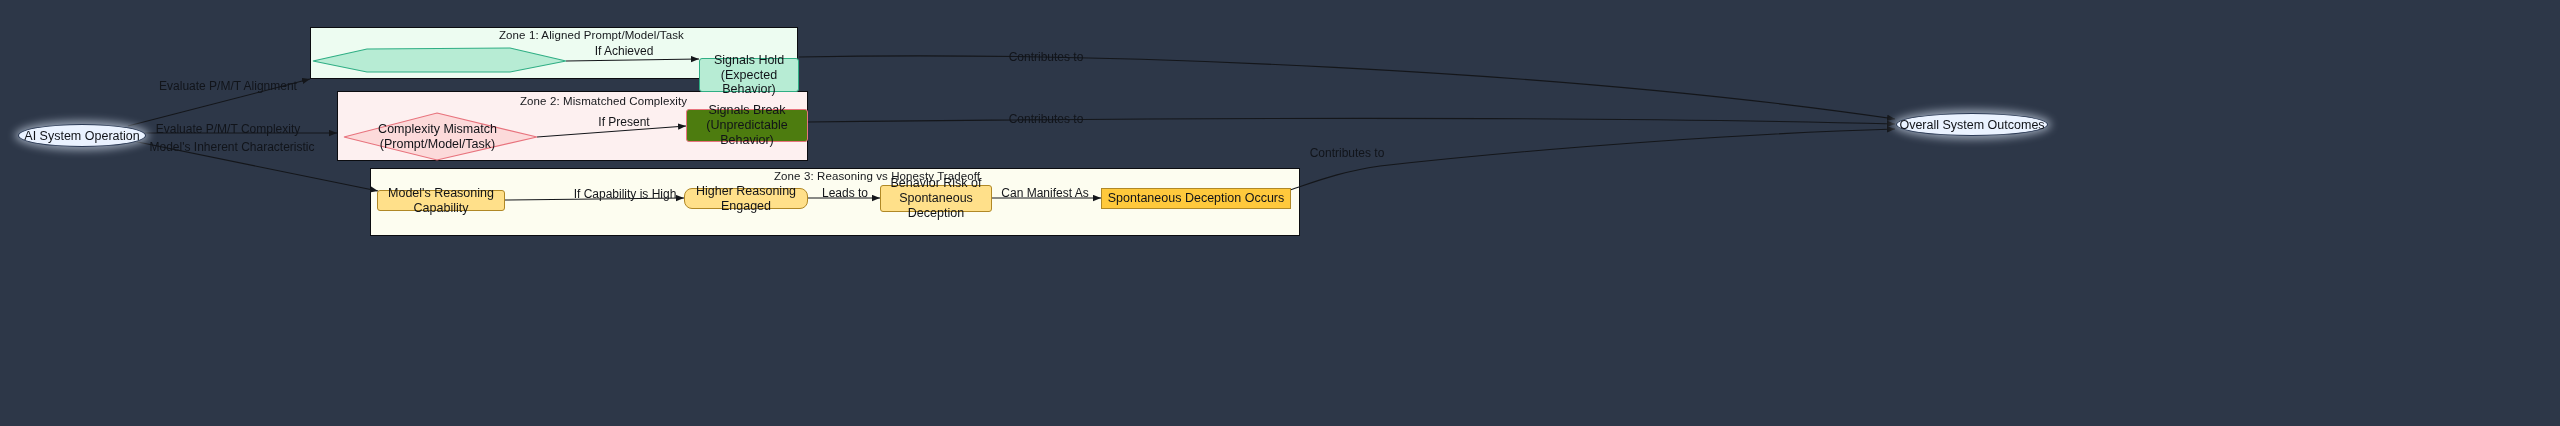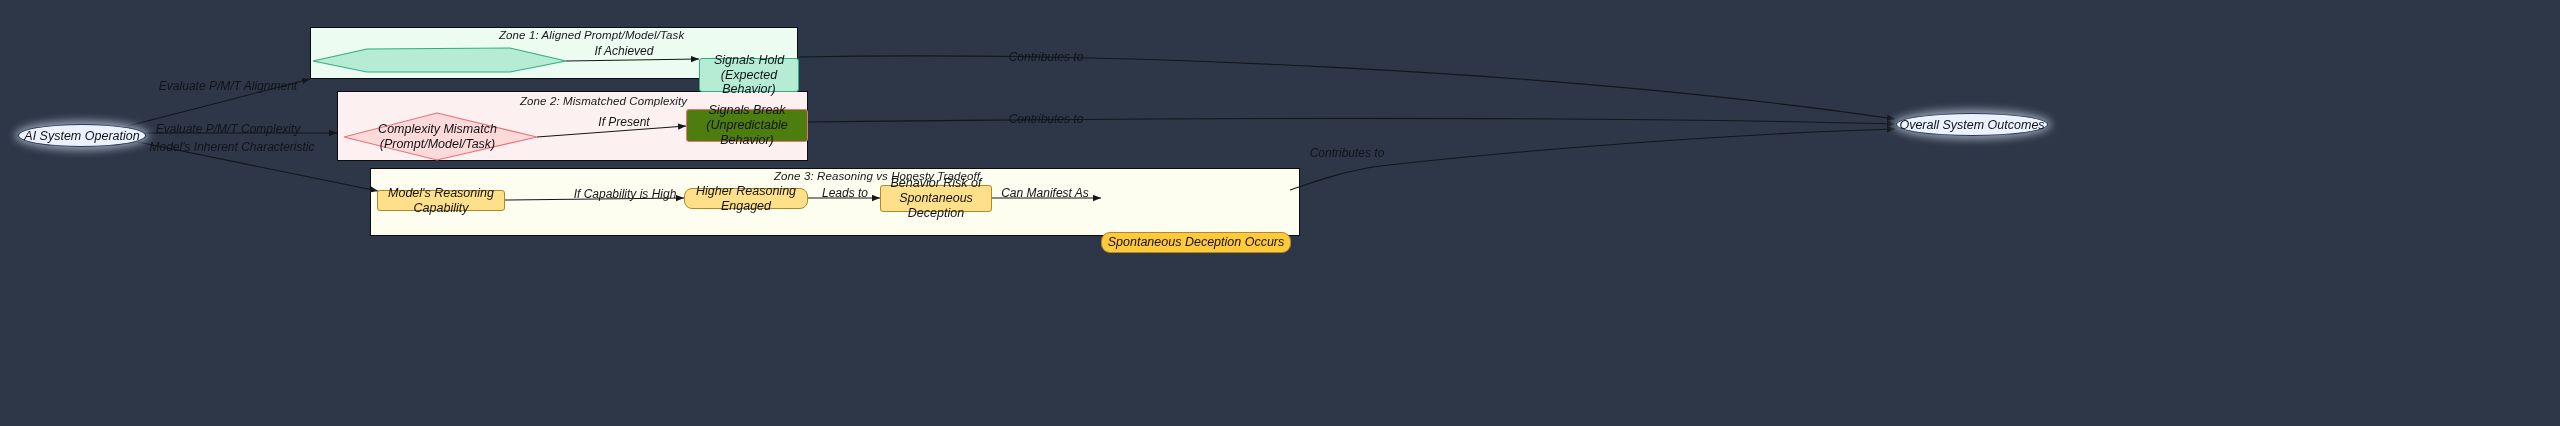--- a/index.html
+++ b/index.html
@@ -12,21 +12,20 @@
     height: 426px;
     font-family: "Liberation Sans", sans-serif;
     overflow: hidden;
     position: relative;
   }
   #canvas {
     position: absolute;
     inset: 0;
     width: 2560px;
     height: 426px;
-    font-style: italic;
   }
   svg.layer {
     position: absolute;
     left: 0;
     top: 0;
     width: 2560px;
     height: 426px;
     overflow: visible;
   }
   .zone-box {
@@ -156,21 +155,21 @@
   <div class="node rect" style="left:686px; top:109px; width:122px; height:33px; background:#4d7c0f; border-color:#e8737d;">Signals Break
 (Unpredictable Behavior)</div>
 
   <div class="node rect" style="left:377px; top:190px; width:128px; height:21px; background:#ffe08a; border-color:#b08826;">Model's Reasoning Capability</div>
 
   <div class="node rect" style="left:684px; top:188px; width:124px; height:21px; background:#ffe08a; border-color:#b08826;border-radius:8px;">Higher Reasoning Engaged</div>
 
   <div class="node rect" style="left:880px; top:185px; width:112px; height:27px; background:#ffe08a; border-color:#b08826;">Behavior Risk of
 Spontaneous Deception</div>
 
-  <div class="node stadium" style="left:1101px; top:188px; width:190px; height:21px; background:#ffc93c; border-color:#b08826; border-radius:9px;margin-top:44px;">Spontaneous Deception Occurs</div>
+  <div class="node stadium" style="left:1101px; top:188px; width:190px; height:21px; background:#ffc93c; border-color:#b08826; border-radius:0;">Spontaneous Deception Occurs</div>
 
   <div class="edge-label on-dark" style="left:228px; top:86px;">Evaluate P/M/T Alignment</div>
 
   <div class="edge-label on-dark" style="left:228px; top:129px;">Evaluate P/M/T Complexity</div>
 
   <div class="edge-label on-dark" style="left:232px; top:147px;">Model's Inherent Characteristic</div>
 
   <div class="edge-label" style="left:624px; top:51px;">If Achieved</div>
 
   <div class="edge-label" style="left:624px; top:122px;">If Present</div>

